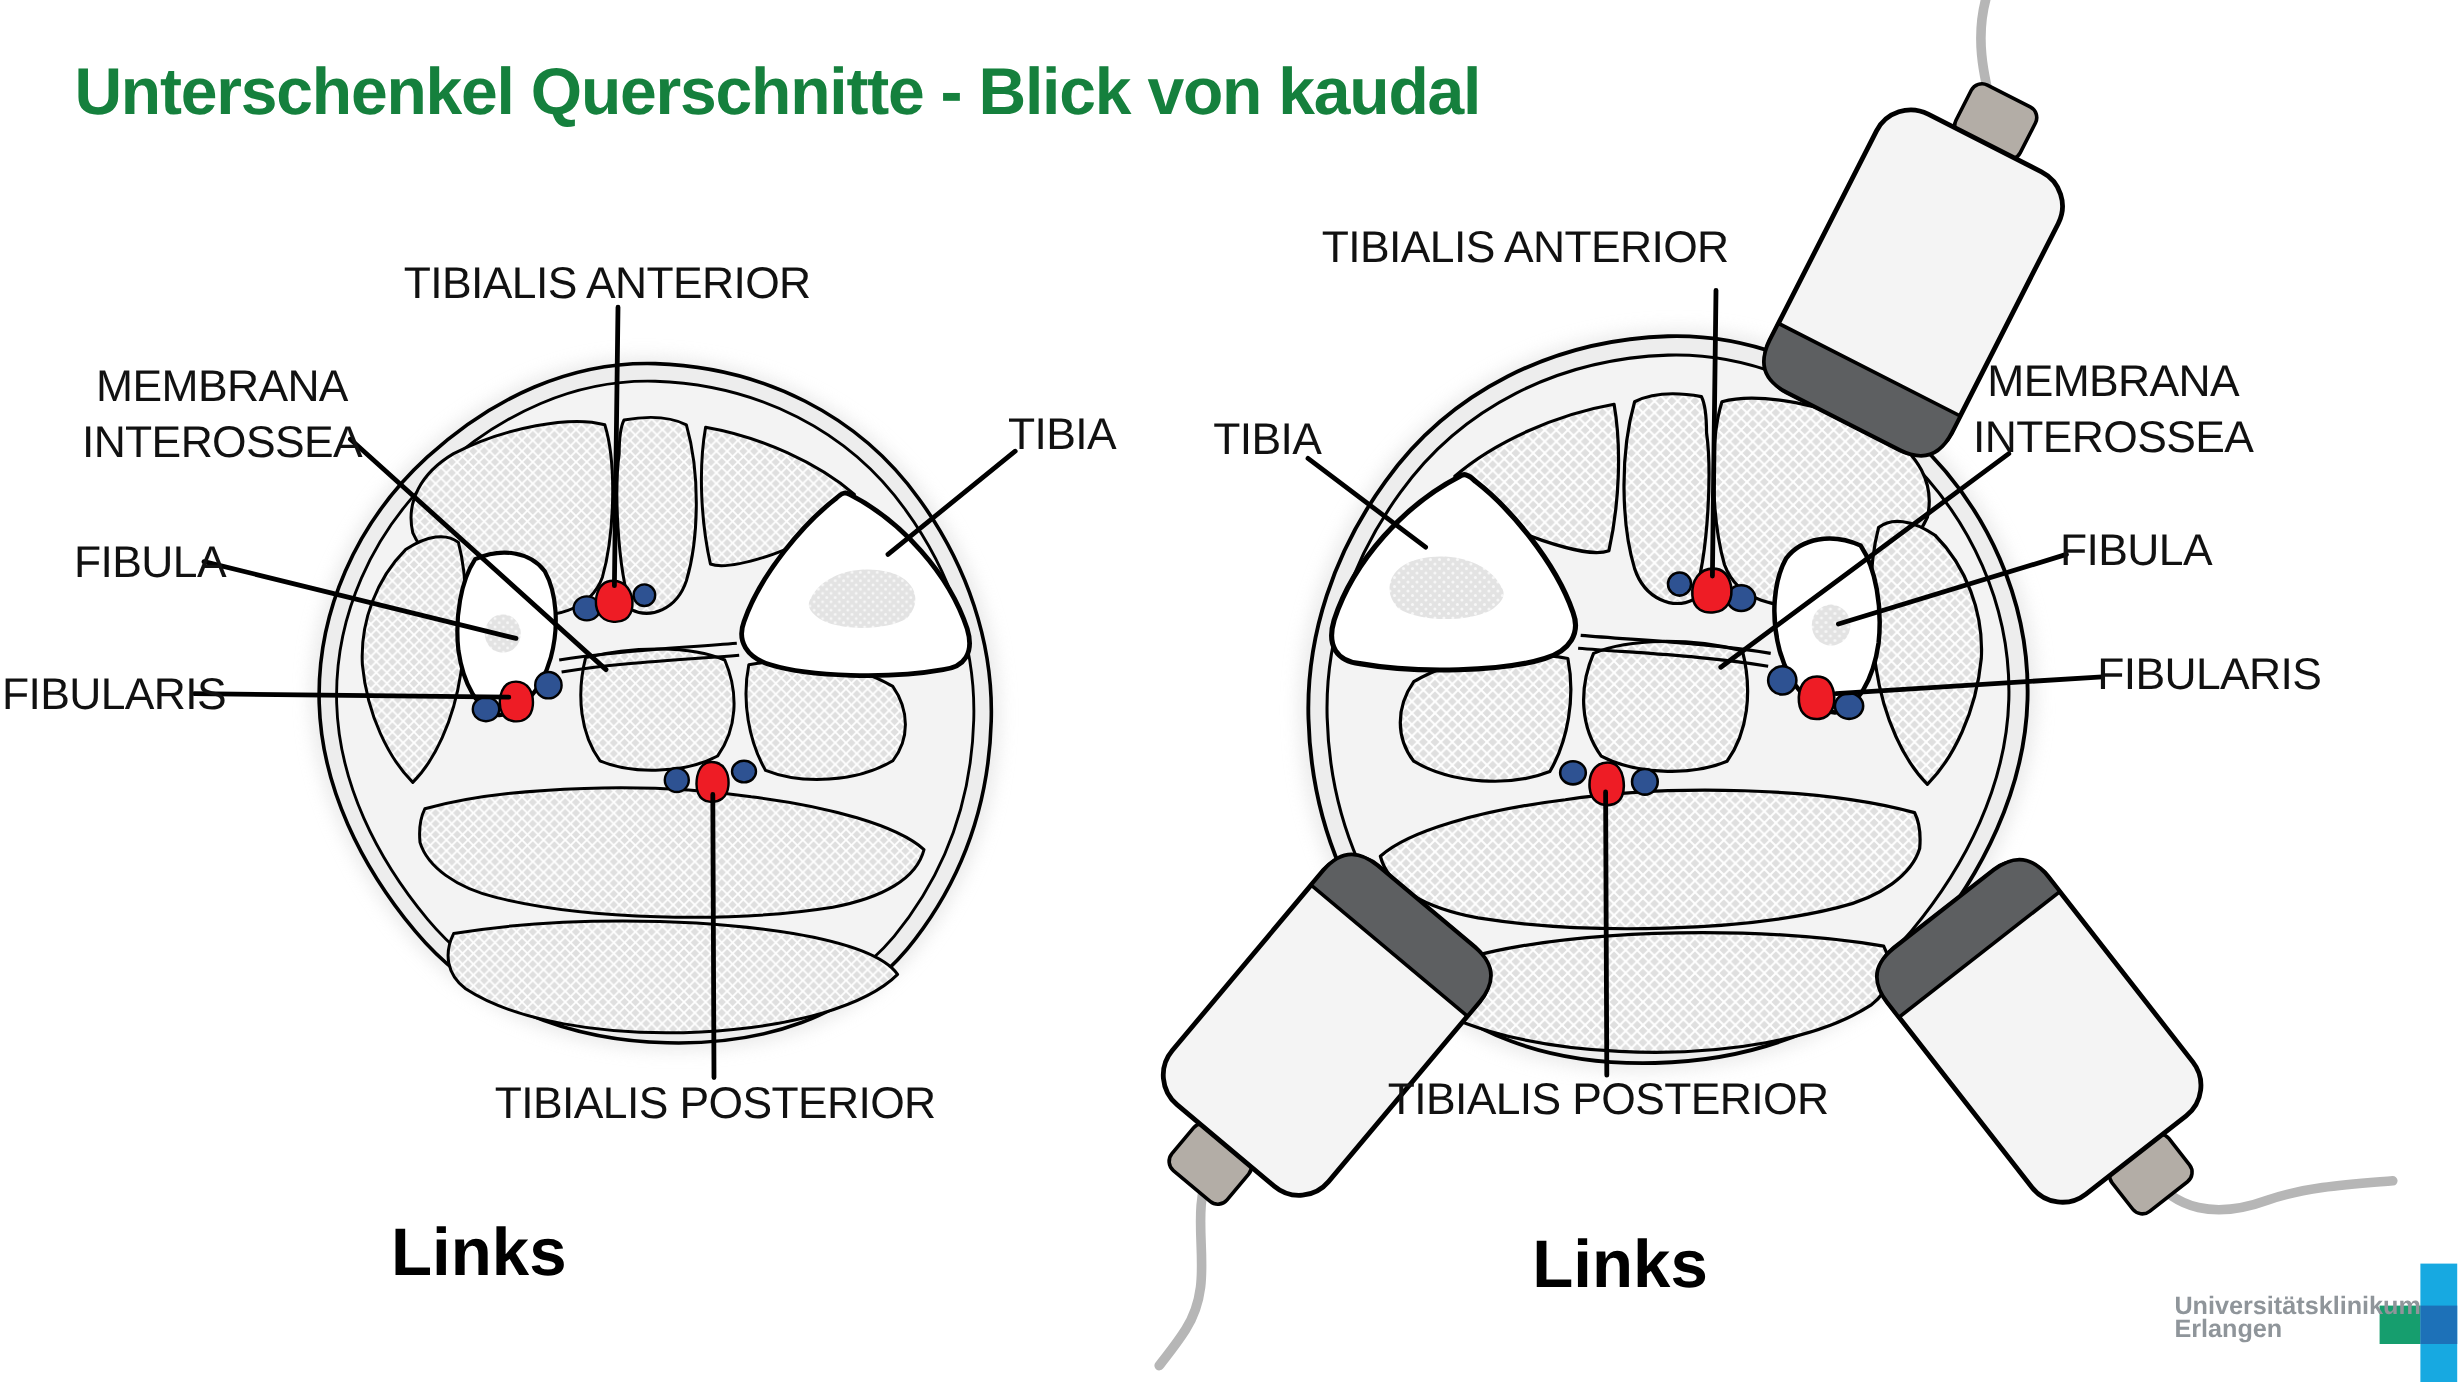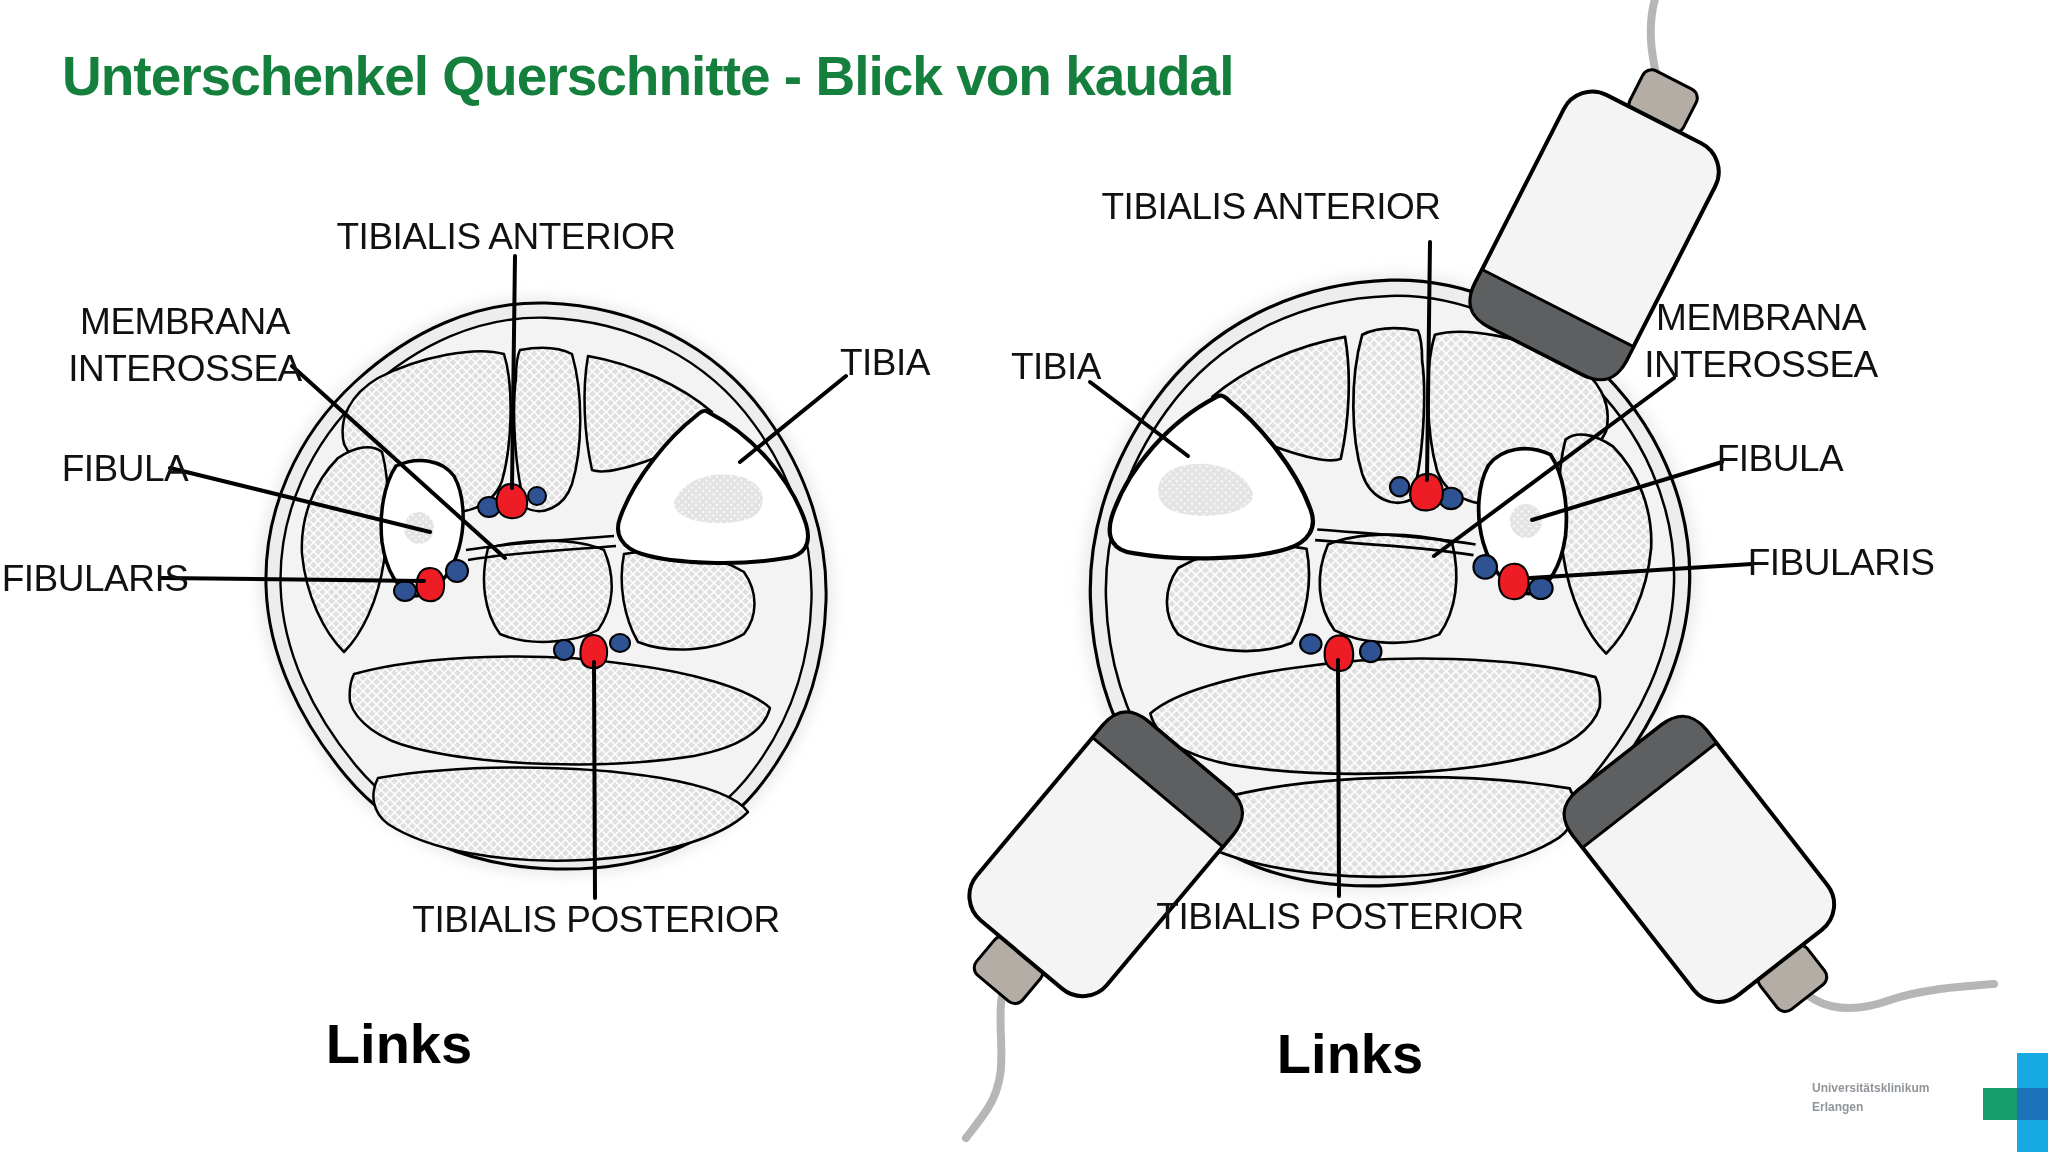--- a/index.html
+++ b/index.html
@@ -15,21 +15,21 @@
   .anat-label{
     position:absolute;transform:translate(-50%,-50%);
     font-size:37px;color:#111;letter-spacing:-0.5px;line-height:47px;
     text-align:center;white-space:pre-line;
   }
   .caption{
     position:absolute;transform:translate(-50%,-50%);
     font-size:56px;font-weight:bold;color:#000;white-space:nowrap;
   }
   .logo-text{
-    position:absolute;left:1812px;top:1079px;font-size:12px;font-weight:bold;
+    position:absolute;left:1812px;top:1079px;font-size:21px;font-weight:bold;
     color:#8f959a;line-height:19px;letter-spacing:0px;
   }
 </style>
 </head>
 <body>
 
 <div class="stage">
 
   <svg width="2048" height="1152" viewBox="0 0 2048 1152">
     <defs>

